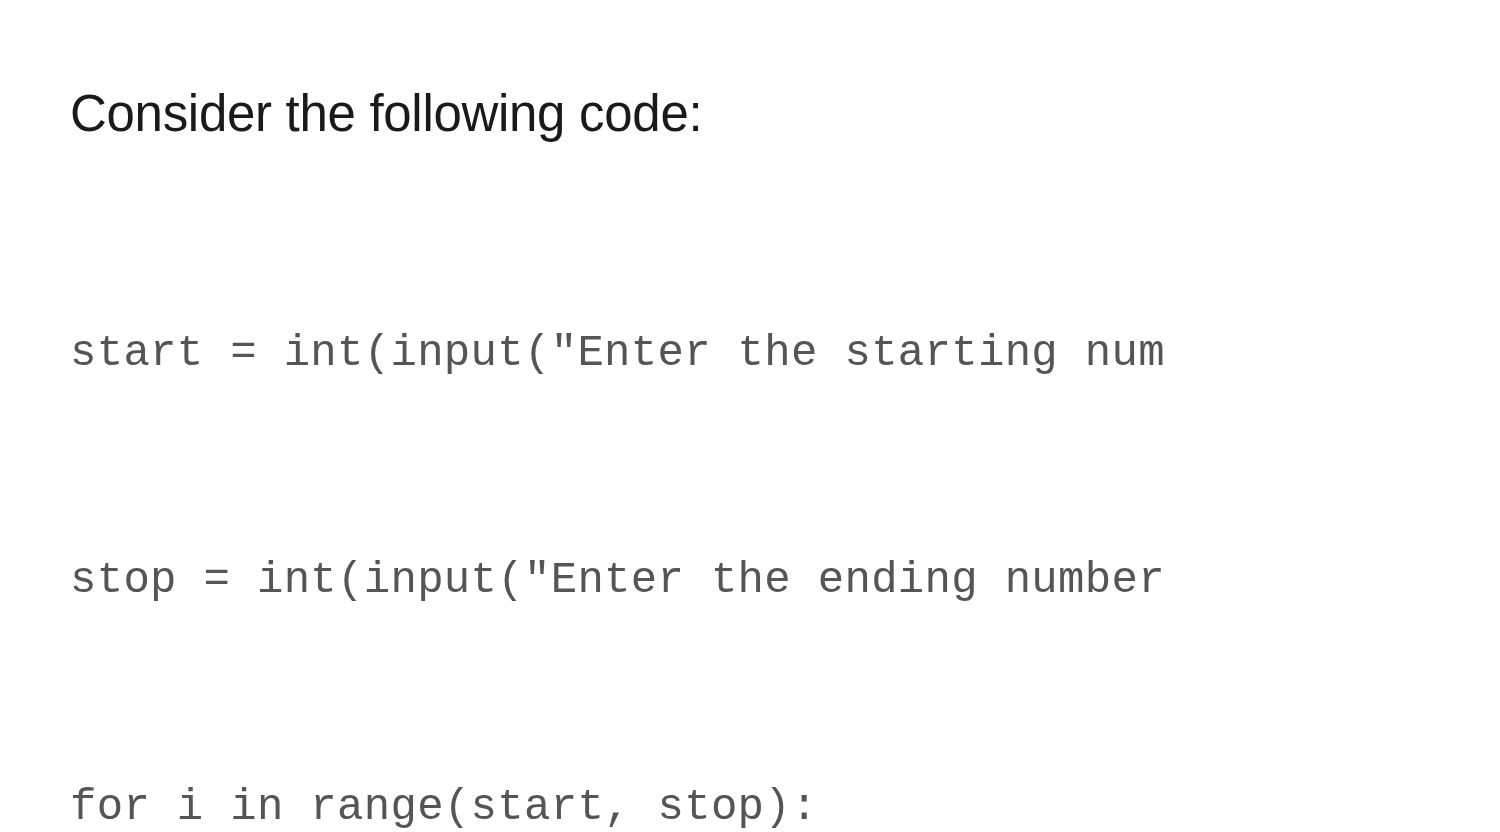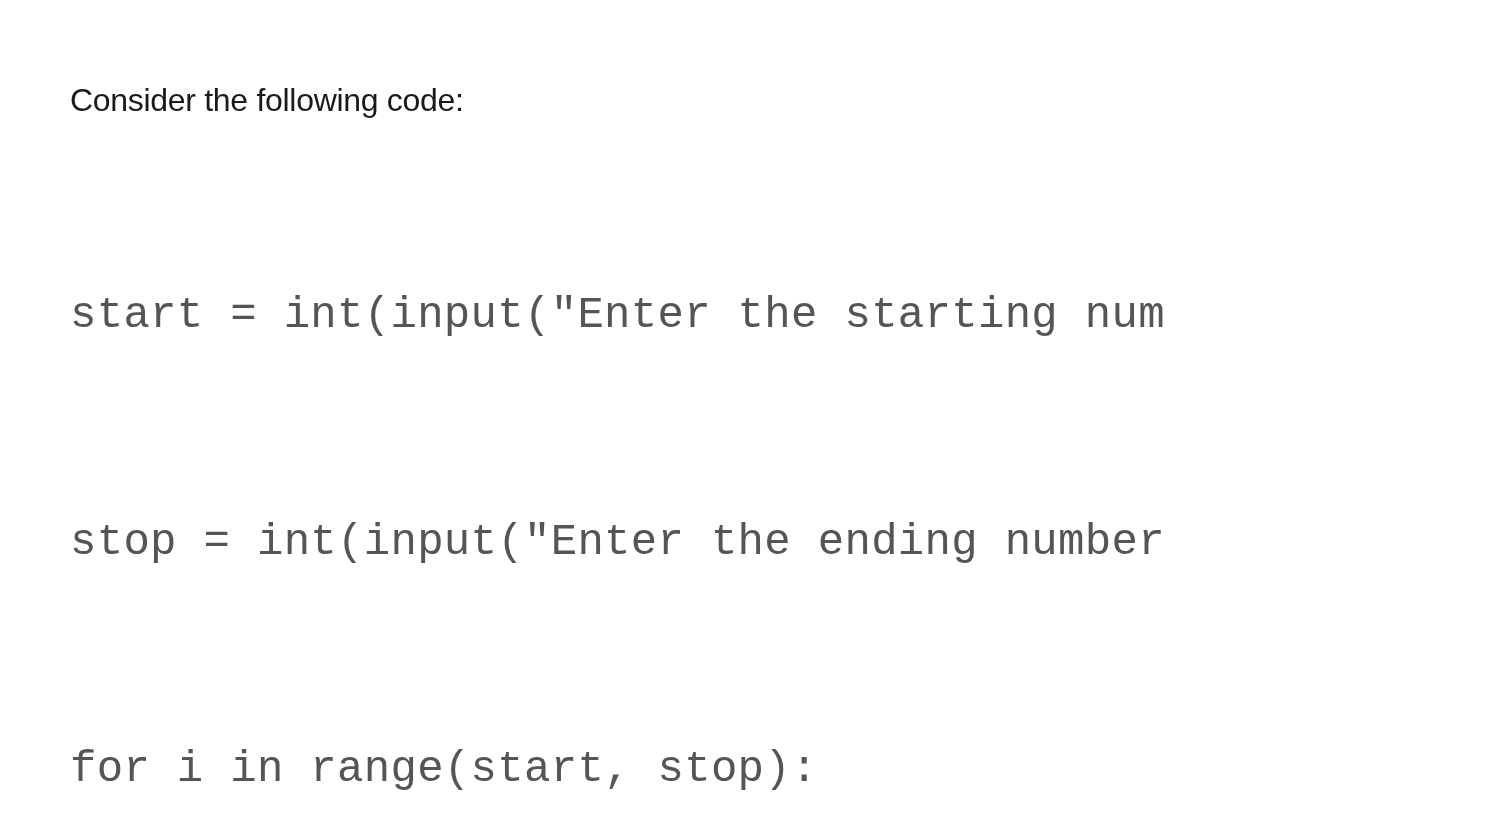--- a/index.html
+++ b/index.html
@@ -15,24 +15,24 @@
       font-family: -apple-system, BlinkMacSystemFont, "Segoe UI", Helvetica, Arial, sans-serif;
       overflow: hidden;
     }
     
     .container {
       padding: 78px 70px 0 70px;
       width: 100%;
     }
     
     .intro-text {
-      font-size: 32px;
+      font-size: 51px;
       color: #1a1a1a;
       line-height: 1.4;
-      margin-bottom: 4px;
+      margin-bottom: 15px;
       letter-spacing: -0.3px;
     }
     
     .code-block {
       font-family: "Courier New", Courier, monospace;
       font-size: 44px;
       color: #555555;
       line-height: 1.72;
       white-space: pre;
       letter-spacing: 0.3px;

